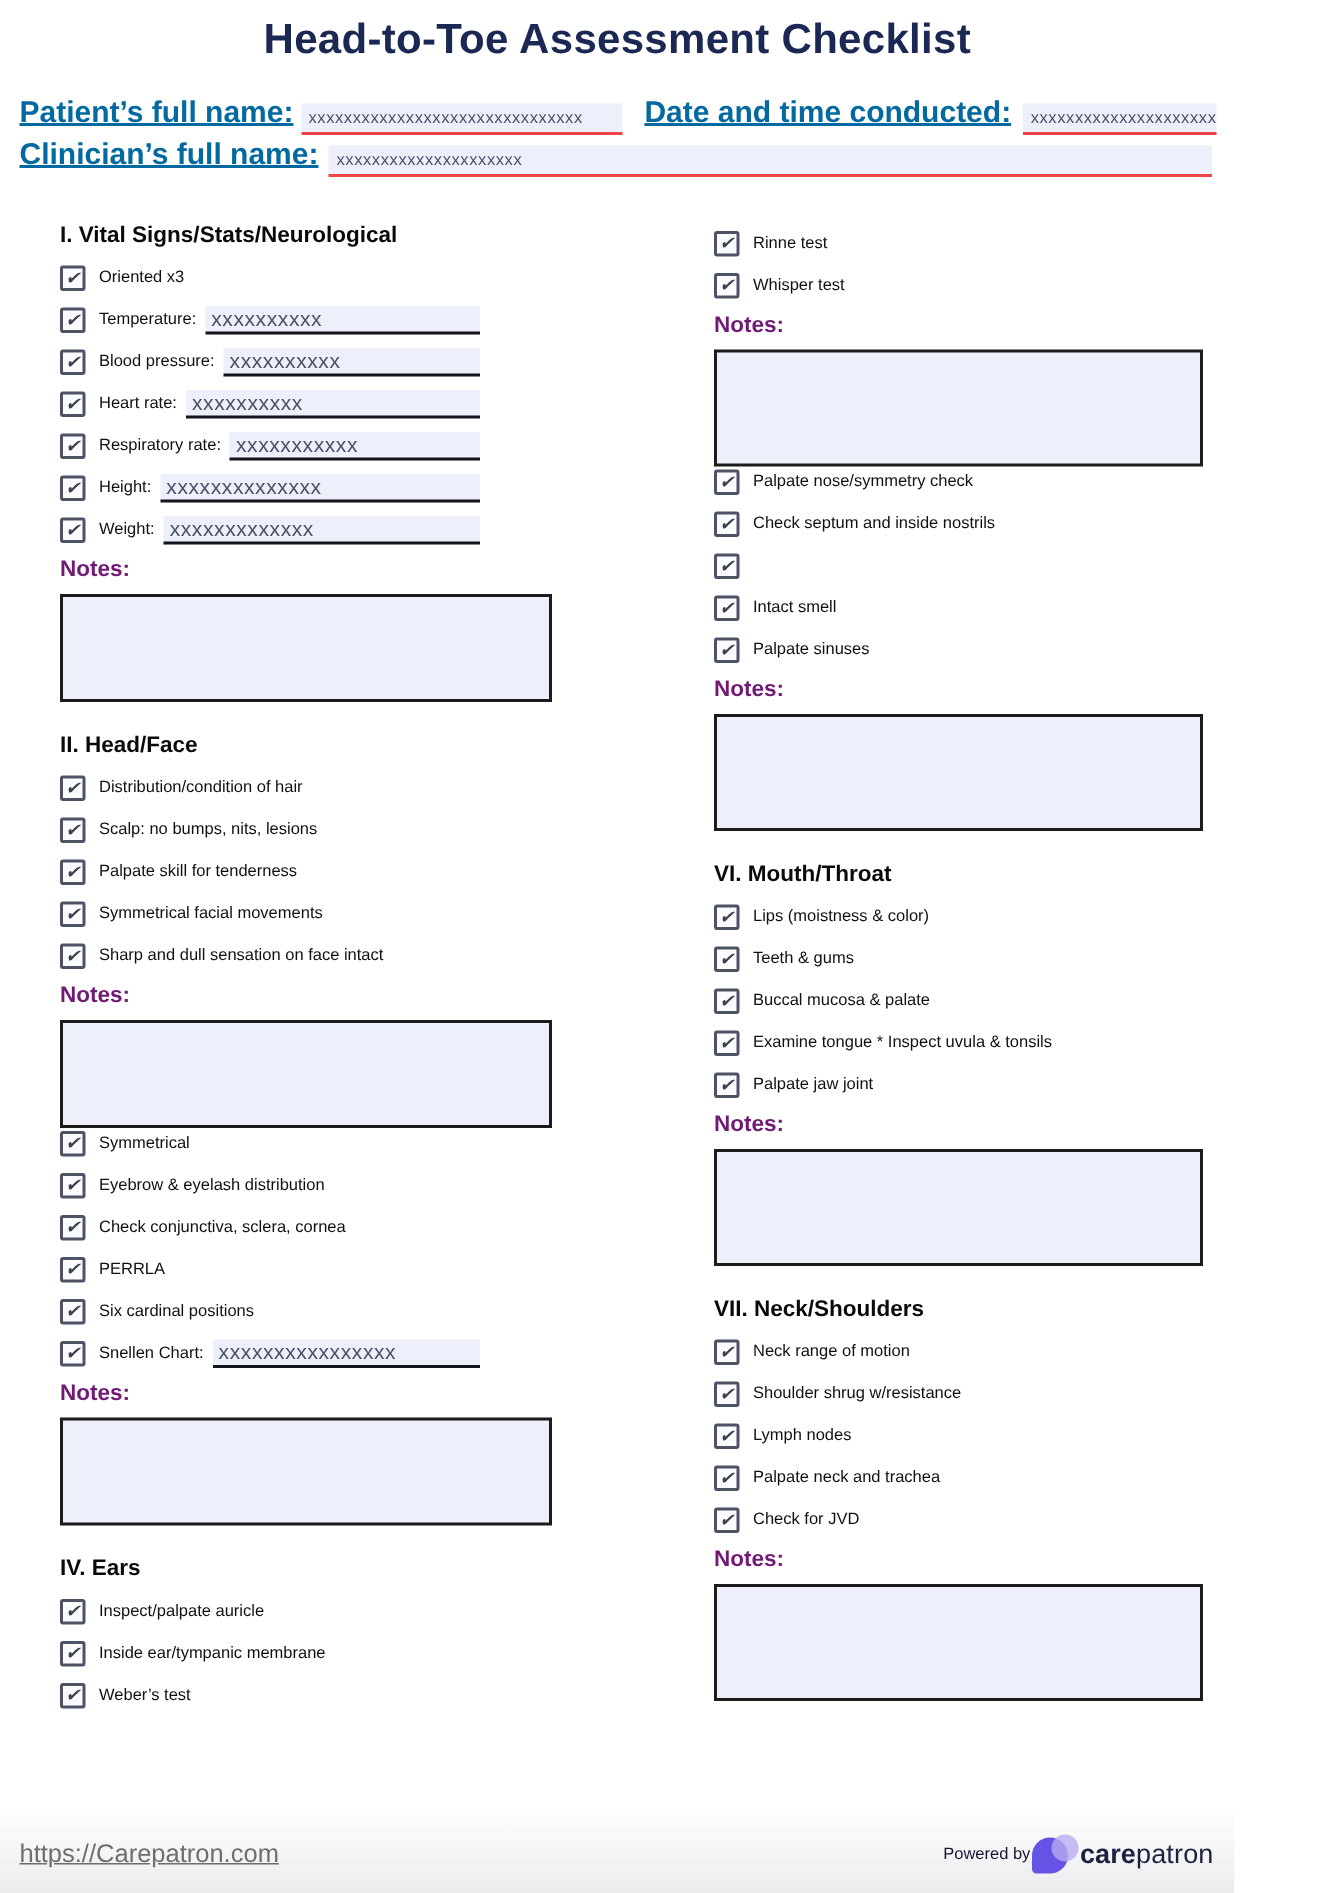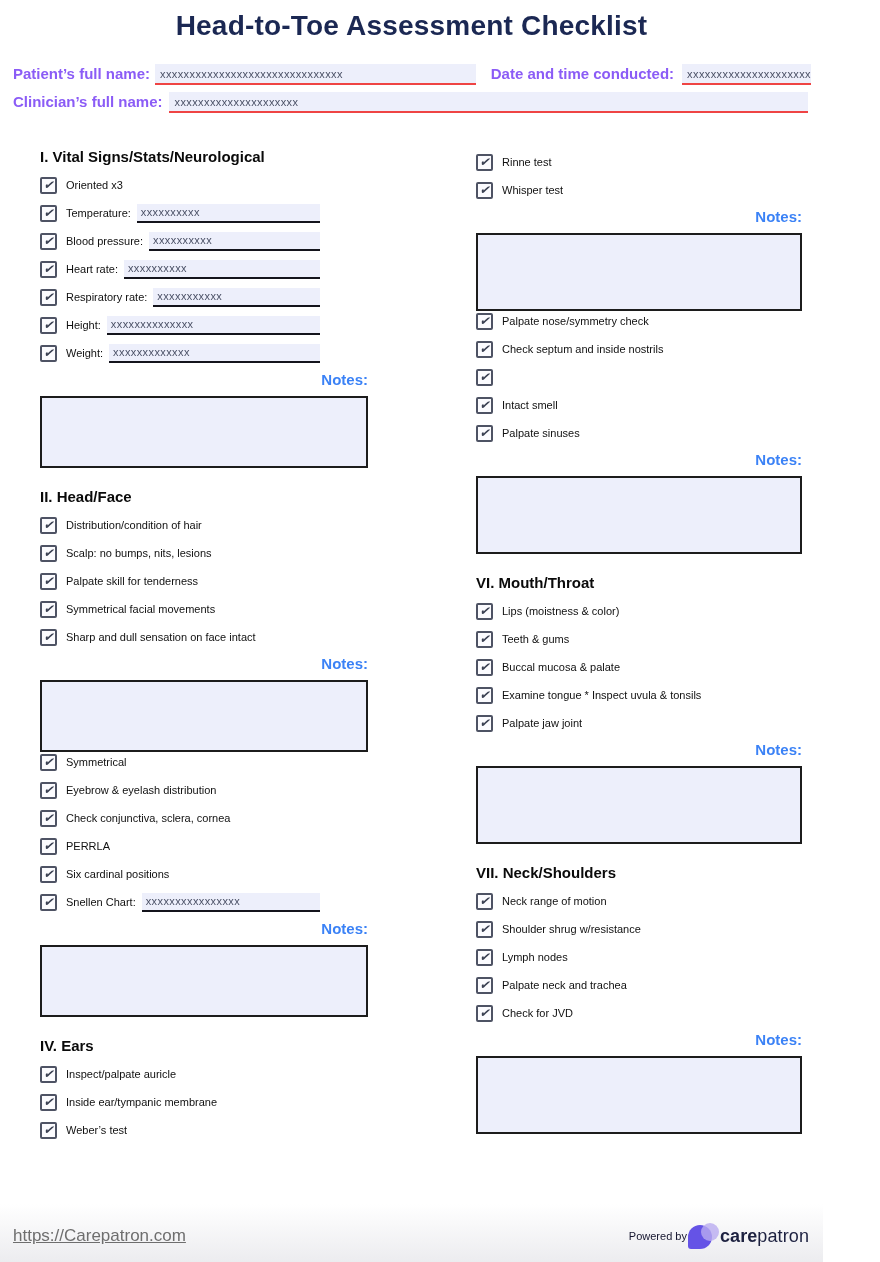--- a/index.html
+++ b/index.html
@@ -10,21 +10,21 @@
   
   .title {
     position:absolute; top:10px; left:0; right:0; margin:0;
     text-align:center; font-size:28px; font-weight:bold; color:#1b2853;
     letter-spacing:.2px;
   }
   
   .hdr-row { position:absolute; display:flex; align-items:flex-end; }
   .row1 { top:64px; left:13px; right:12px; }
   .row2 { top:92px; left:13px; right:15px; }
-  .hdr-label { font-weight:bold; font-size:15px; color:#8b5cf6; white-space:nowrap; padding-bottom:3px; }
+  .hdr-label { font-weight:bold; font-size:20px; color:#0369a1; white-space:nowrap; padding-bottom:3px;text-decoration:underline; }
   .hdr-field {
     background:#edeffb; border-bottom:2px solid #ef4444; height:21px;
     display:flex; align-items:center; box-sizing:border-box;
   }
   .hdr-value { font-size:11px; color:#4b5166; padding-left:5px; letter-spacing:.4px; white-space:nowrap; overflow:hidden; }
   .w1 { width:338px; margin-left:5px; }
   .lbl2 { margin-left:15px; }
   .w2 { flex:1; margin-left:8px; }
   .w3 { flex:1; margin-left:7px; }
   
@@ -39,23 +39,23 @@
     flex:none; width:13px; height:13px; border:2px solid #4e5364; border-radius:2px;
     background:#fbfbfe; color:#3a4052; font-size:12px; line-height:13px;
     text-align:center; margin-right:9px; cursor:pointer; font-style:italic;
   }
   .item-label { font-size:11px; color:#101010; white-space:nowrap; }
   .item-field {
     flex:1; margin-left:6px; margin-right:48px; background:#edeffb;
     border-bottom:2px solid #14141c; height:19px; display:flex; align-items:center;
     box-sizing:border-box;
   }
-  .item-value { font-size:11px; color:#4b5166; padding-left:4px; letter-spacing:.4px; white-space:nowrap; overflow:hidden; }
-  
-  .notes-label { font-weight:bold; font-size:15px; color:#3b82f6; margin:6px 0 8px 0;text-align:right; }
+  .item-value { font-size:14px; color:#4b5166; padding-left:4px; letter-spacing:.4px; white-space:nowrap; overflow:hidden; }
+  
+  .notes-label { font-weight:bold; font-size:15px; color:#701a75; margin:6px 0 8px 0; }
   .notes-box { border:2px solid #1c1c1c; background:#edeffb; height:72px; box-sizing:border-box; }
   .col-right .notes-box { height:78px; }
   
   .footer {
     position:absolute; left:0; right:0; bottom:0; height:58px;
     background:linear-gradient(180deg, rgba(244,244,246,0) 0%, #ececef 100%);
     display:flex; align-items:center; justify-content:space-between;
     padding:6px 14px 0 13px; box-sizing:border-box;
   }
   .site-link { font-size:17px; color:#6e6e6e; text-decoration:underline; }

